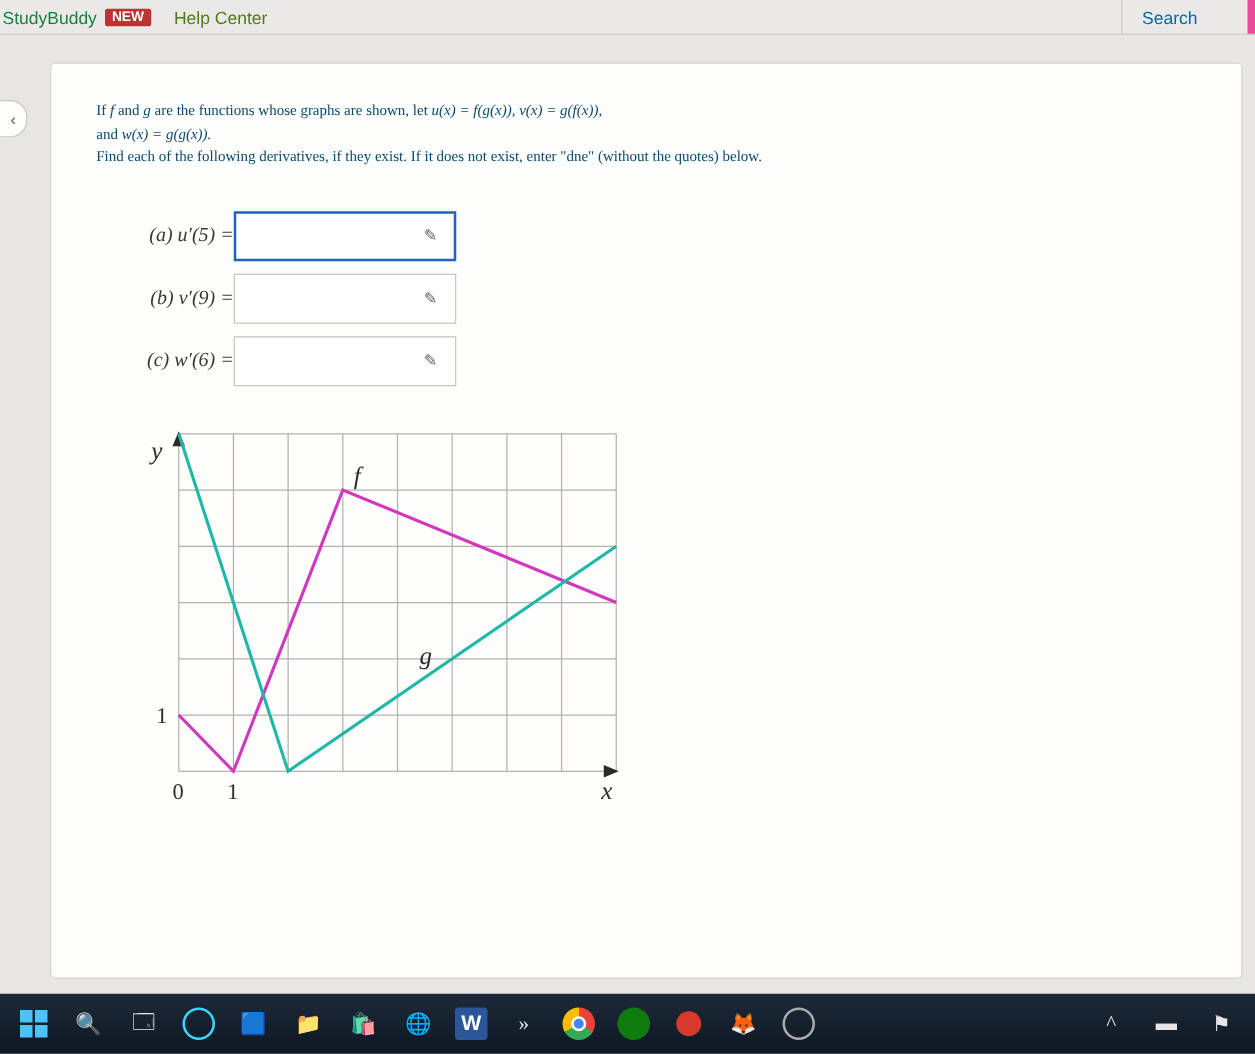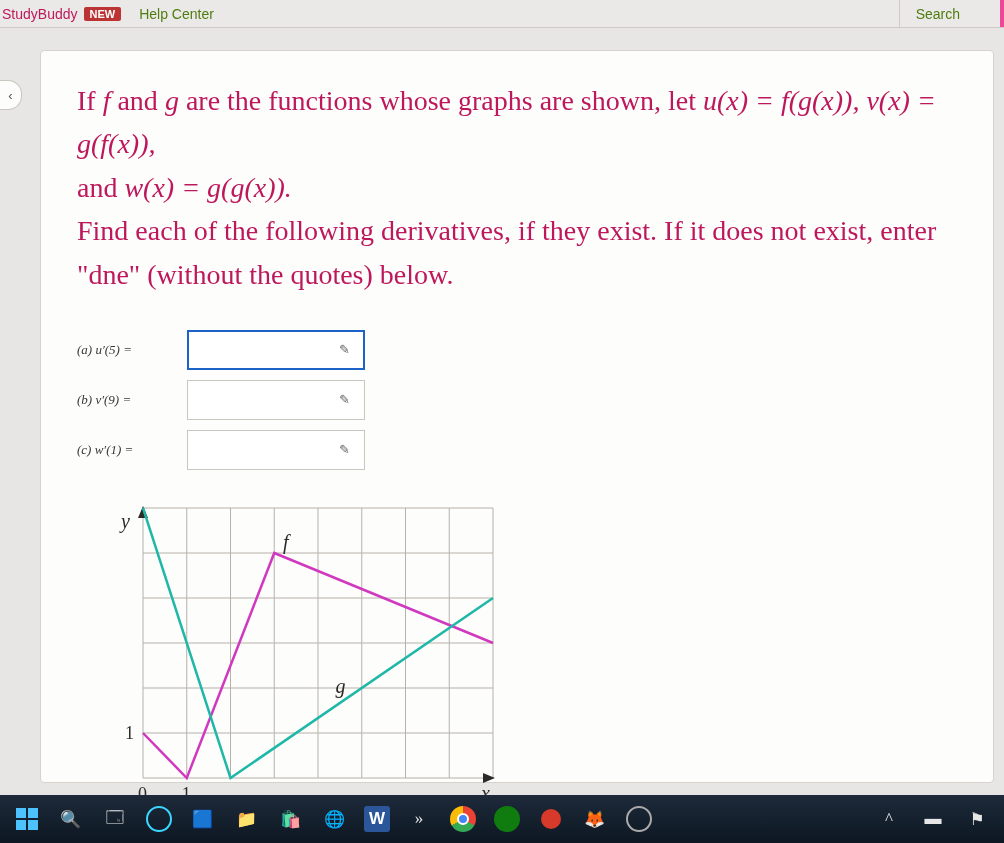--- a/index.html
+++ b/index.html
@@ -1,37 +1,37 @@
 <!DOCTYPE html>
 <html><head>
 <meta charset="utf-8">
 <style>
   * { box-sizing: border-box; margin: 0; padding: 0; }
   html, body { width: 1004px; height: 843px; font-family: Georgia, 'Times New Roman', serif; background: #e8e6e4; overflow: hidden; }
   
   
   .top-bar { display: flex; align-items: center; height: 28px; background: #ebe9e7; border-bottom: 1px solid #cfcac5; font-family: Arial, sans-serif; font-size: 14px; color: #5a5752; }
-  .brand { padding: 0 6px 0 2px; color: #be185d; }
+  .brand { padding: 0 6px 0 2px; color: #15803d; }
   .new-badge { background: #b33; color: #fff; font-size: 11px; font-weight: bold; padding: 1px 6px; border-radius: 2px; margin-right: 18px; }
   .help-link { color: #4d7c0f; }
-  .search-box { margin-left: auto; border-left: 1px solid #cfcac5; border-right: 4px solid #ec4899; height: 100%; display: flex; align-items: center; padding: 0 40px 0 16px; color: #4d7c0f; }
+  .search-box { margin-left: auto; border-left: 1px solid #cfcac5; border-right: 6px solid #ec4899; height: 100%; display: flex; align-items: center; padding: 0 40px 0 16px; color: #0369a1; }
   
   
   .collapse-tab { position: absolute; left: 0; top: 80px; width: 22px; height: 30px; background: #fdfdfb; border: 1px solid #c9c5bf; border-left: none; border-radius: 0 14px 14px 0; display: flex; align-items: center; justify-content: center; font-size: 13px; color: #555; font-family: Arial, sans-serif; }
   
   
   .card { position: absolute; left: 40px; top: 50px; right: 10px; bottom: 60px; background: #fdfdfb; border: 1px solid #d6d2cc; border-radius: 4px; padding: 28px 30px 10px 36px; }
   
-  .problem-text { font-size: 28px; color: #be185d; line-height: 1.55; }
+  .problem-text { font-size: 12px; color: #0c4a6e; line-height: 1.55; }
   .problem-text .math { font-style: italic; font-family: 'Times New Roman', serif; }
   
   
   .answers { margin-top: 34px; }
   .answer-row { display: flex; align-items: center; margin-bottom: 10px; }
-  .part-label { width: 110px; font-size: 13px; font-style: italic; color: #3a3833; font-family: 'Times New Roman', serif; }
+  .part-label { width: 110px; font-size: 16px; font-style: italic; color: #3a3833; font-family: 'Times New Roman', serif; text-align: right; }
   .answer-input { width: 178px; height: 40px; border: 2px solid #1d62c7; background: #fff; padding: 4px 8px; font-size: 16px; }
   .answer-input.inactive { border: 1px solid #c9c5bf; }
   .edit-icon { width: 14px; margin-left: -26px; color: #666; font-size: 13px; pointer-events: none; }
   
   
   .graph-wrap { margin-top: 28px; margin-left: 26px; }
   svg.graph { display: block; }
   .grid-line { stroke: #b7b1ab; stroke-width: 1; }
   .axis-label { font-family: 'Times New Roman', serif; font-style: italic; font-size: 20px; fill: #2c2a27; }
   .tick-label { font-family: 'Times New Roman', serif; font-size: 18px; fill: #2c2a27; }
@@ -78,21 +78,21 @@
       <span class="part-label">(a) u′(5) =</span>
       <input class="answer-input" value="" style="">
       <span class="edit-icon">✎</span>
     </div>
     <div class="answer-row">
       <span class="part-label">(b) v′(9) =</span>
       <input class="answer-input inactive" value="" style="">
       <span class="edit-icon">✎</span>
     </div>
     <div class="answer-row">
-      <span class="part-label">(c) w′(1) =</span>
+      <span class="part-label">(c) w′(6) =</span>
       <input class="answer-input inactive" value="" style="">
       <span class="edit-icon">✎</span>
     </div>
   </div>
 
   <div class="graph-wrap">
     <svg class="graph" id="graph-svg" width="400" height="310">
         <line x1="40" y1="280" x2="40" y2="10" class="grid-line"></line>
         <line x1="83.75" y1="280" x2="83.75" y2="10" class="grid-line"></line>
         <line x1="127.5" y1="280" x2="127.5" y2="10" class="grid-line"></line>

